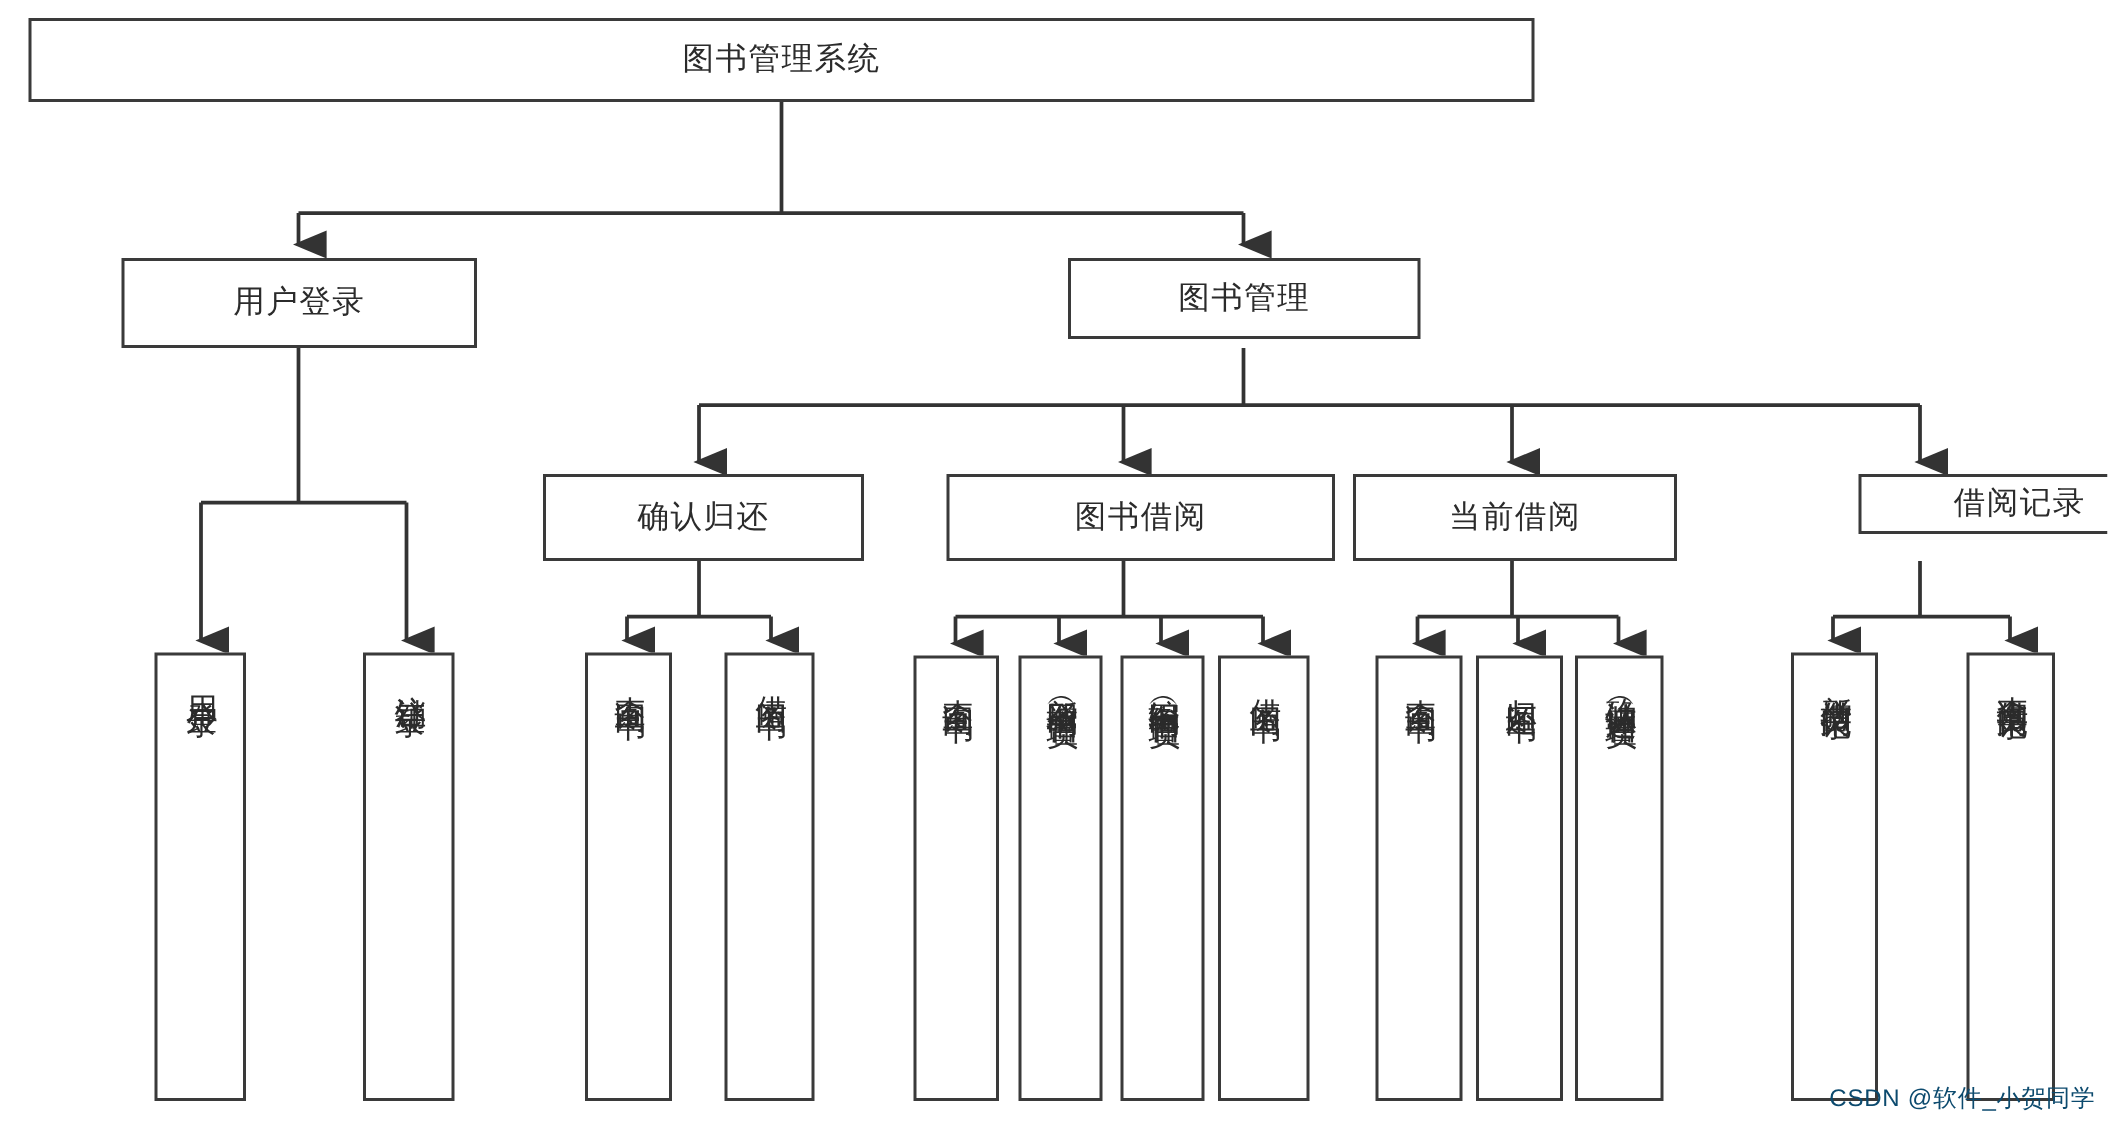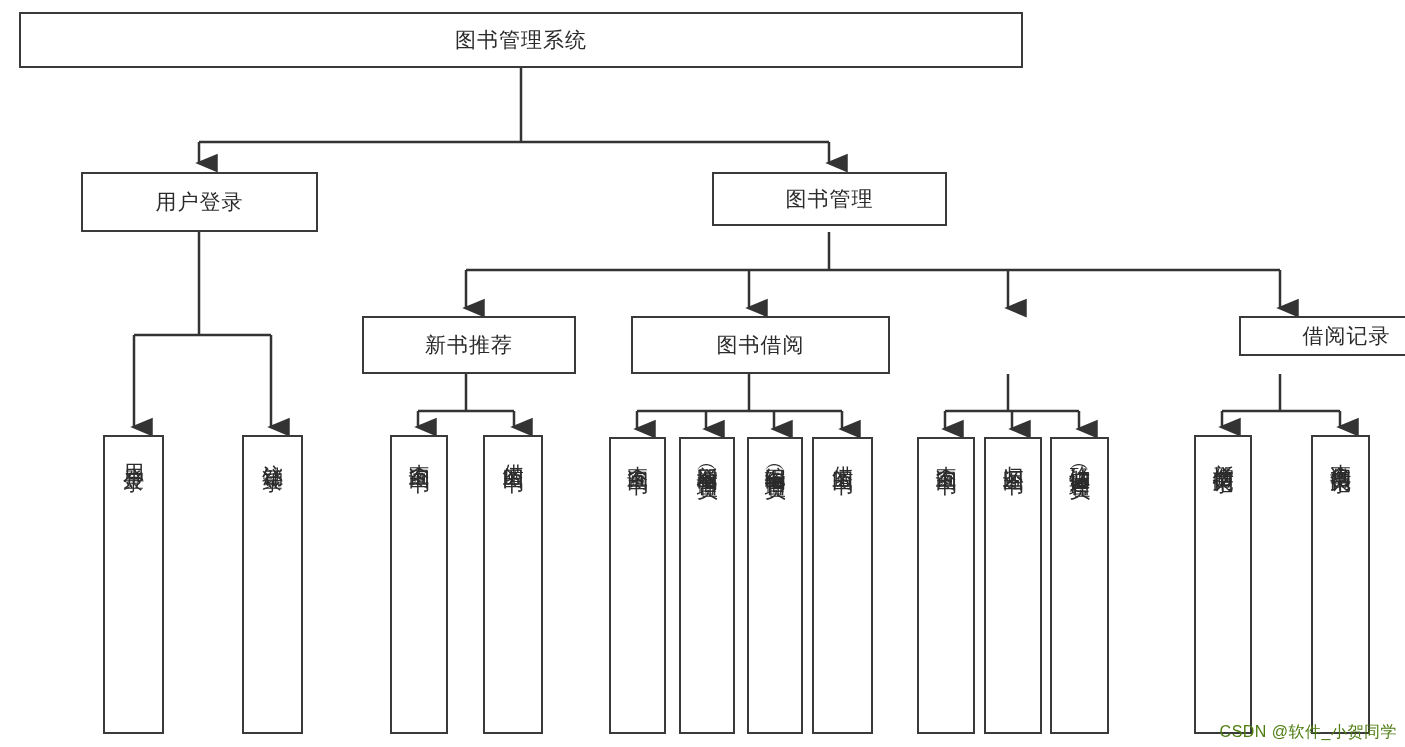--- a/index.html
+++ b/index.html
@@ -55,21 +55,21 @@
     white-space: nowrap;
   }
   .node.vert.tall .label {
     letter-spacing: 2px;
   }
   #watermark {
     position: absolute;
     right: 8px;
     bottom: 4px;
     font-size: 16px;
-    color: #4d7c0f;
+    color: #0c4a6e;
     letter-spacing: 0.5px;
     white-space: nowrap;
   }
 </style>
 </head>
 <body>
 
 <div id="canvas">
 
   <svg id="wires" viewBox="0 0 1405 747">
@@ -130,24 +130,27 @@
   </div>
 
   <div class="node horiz" style="left:81px; top:172px; width:237px; height:60px;">
     <span class="label">用户登录</span>
   </div>
   <div class="node horiz" style="left:712px; top:172px; width:235px; height:54px;">
     <span class="label">图书管理</span>
   </div>
 
   <div class="node horiz" style="left:362px; top:316px; width:214px; height:58px;">
-    <span class="label">新书推荐</span>
+    <span class="label">确认归还</span>
   </div>
   <div class="node horiz" style="left:631px; top:316px; width:259px; height:58px;">
     <span class="label">图书借阅</span>
+  </div>
+  <div class="node horiz" style="left:902px; top:316px; width:216px; height:58px;">
+    <span class="label">当前借阅</span>
   </div>
   <div class="node horiz" style="left:1216px; top:316px; width:215px; height:40px;margin-left:23px;">
     <span class="label">借阅记录</span>
   </div>
 
   <div class="node vert" style="left:103px; top:435px; width:61px; height:299px;">
     <span class="label">用户登录</span>
   </div>
   <div class="node vert" style="left:242px; top:435px; width:61px; height:299px;">
     <span class="label">注销登录</span>

